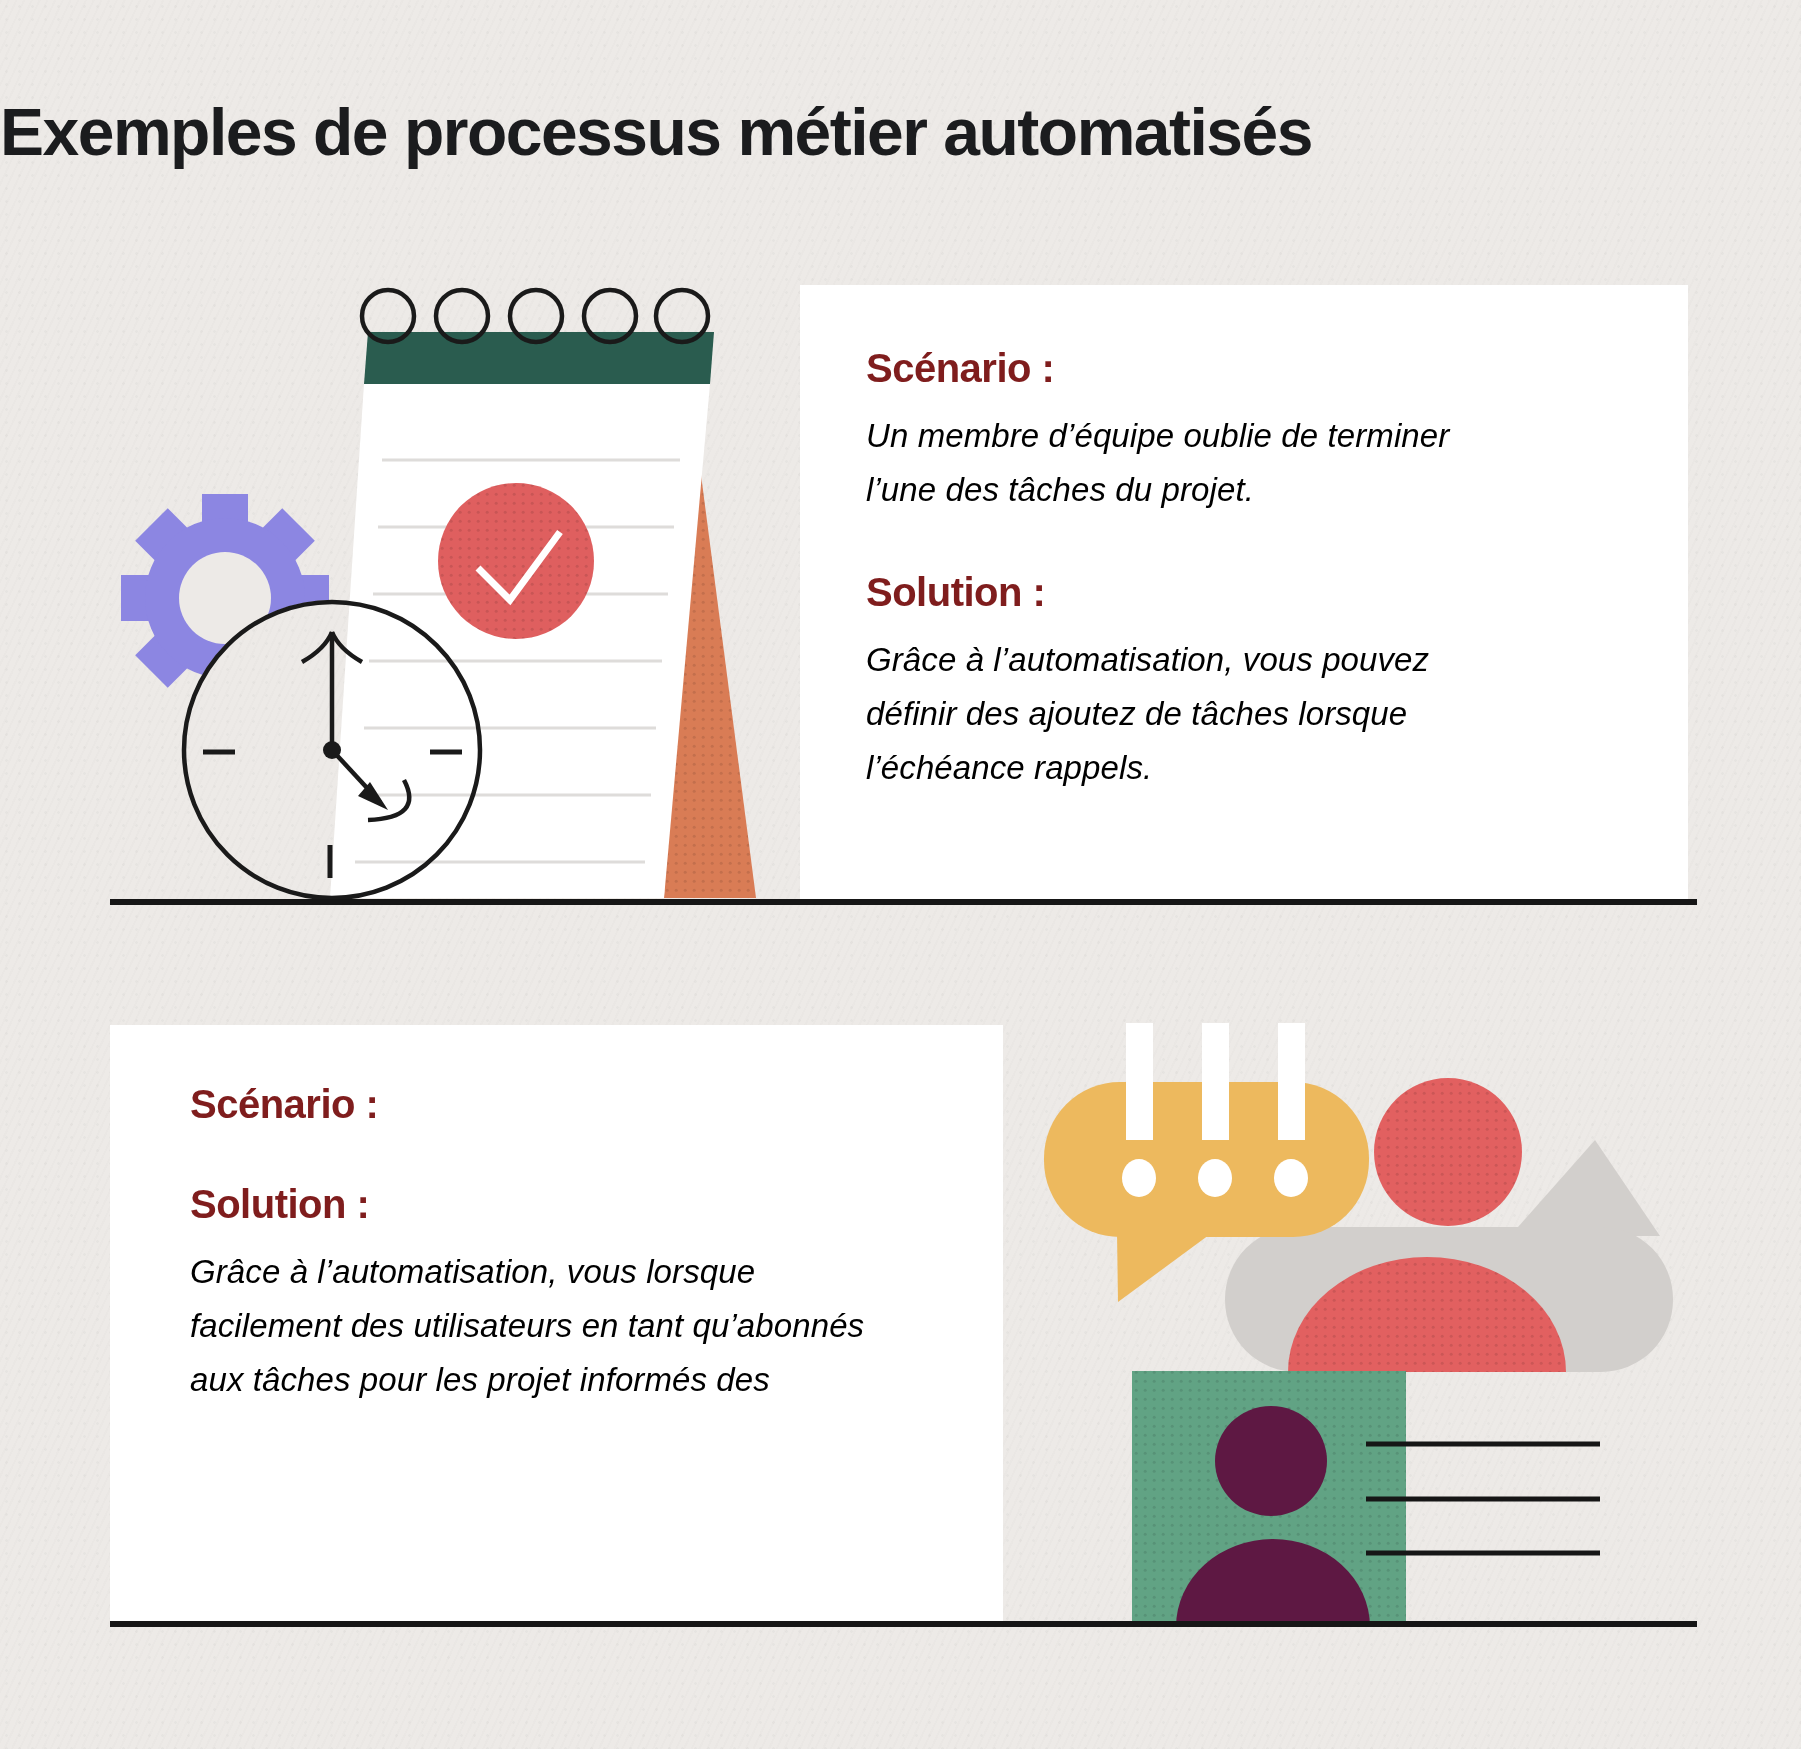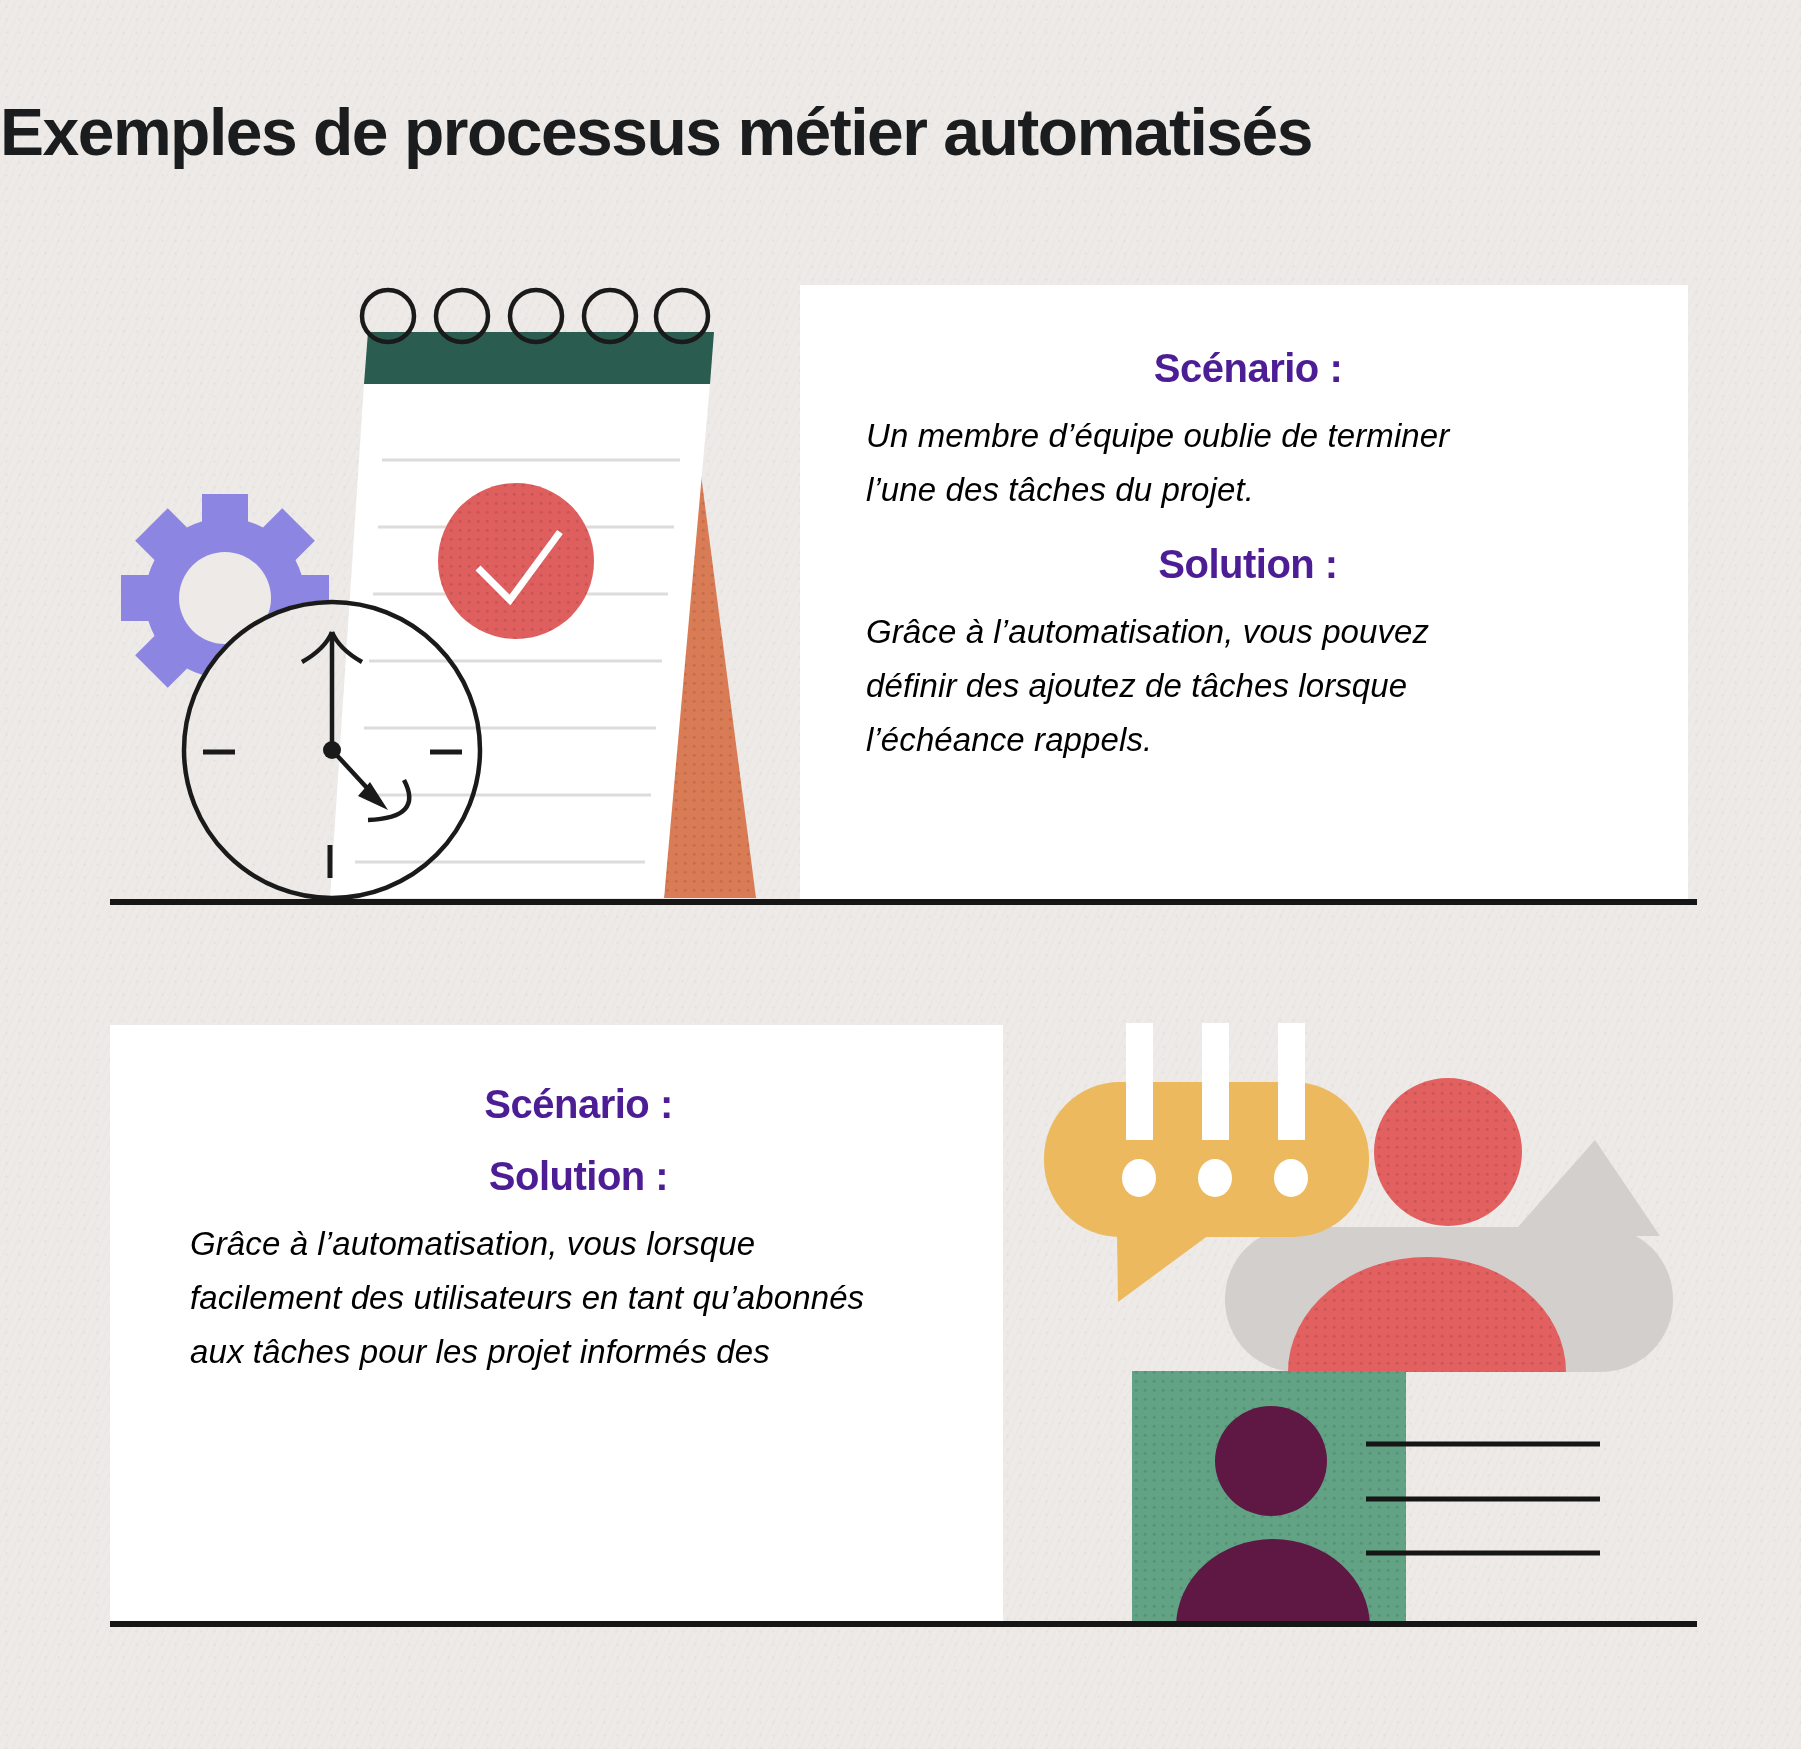--- a/index.html
+++ b/index.html
@@ -20,24 +20,24 @@
   .page-title{
     position:absolute;left:0;top:96px;width:1801px;
     margin:0;
     font-size:66px;line-height:1.12;font-weight:700;
     letter-spacing:-1.5px;color:#1B1C1E;white-space:nowrap;
   }
   .card{position:absolute;background:#FFFFFF;}
   .card-top{left:800px;top:285px;width:888px;height:615px;box-sizing:border-box;padding:58px 58px 0 66px;}
   .card-bottom{left:110px;top:1025px;width:893px;height:596px;box-sizing:border-box;padding:54px 36px 0 80px;}
   .card h2{
-    margin:0 0 16px 0;font-size:40px;line-height:50px;font-weight:700;color:#4c1d95;
-    letter-spacing:-0.5px;white-space:nowrap;text-align:center;
+    margin:0 0 16px 0;font-size:40px;line-height:50px;font-weight:700;color:#7f1d1d;
+    letter-spacing:-0.5px;white-space:nowrap;
   }
-  .card .block2{margin-top:22px;}
+  .card .block2{margin-top:50px;}
   .card p{margin:0;font-size:33px;line-height:54px;font-weight:400;color:#000000;letter-spacing:0.1px;font-style:italic;}
   .tline{display:block;white-space:nowrap;}
   .rule{position:absolute;left:110px;width:1587px;height:6px;background:#161616;}
   .rule-top{top:899px;}
   .rule-bottom{top:1621px;}
   .illus{position:absolute;}
   .illus-top{left:80px;top:240px;}
   .illus-bottom{left:990px;top:1010px;}
   svg .stroke-ink{stroke:#1A1A1A;fill:none;}
 </style>

